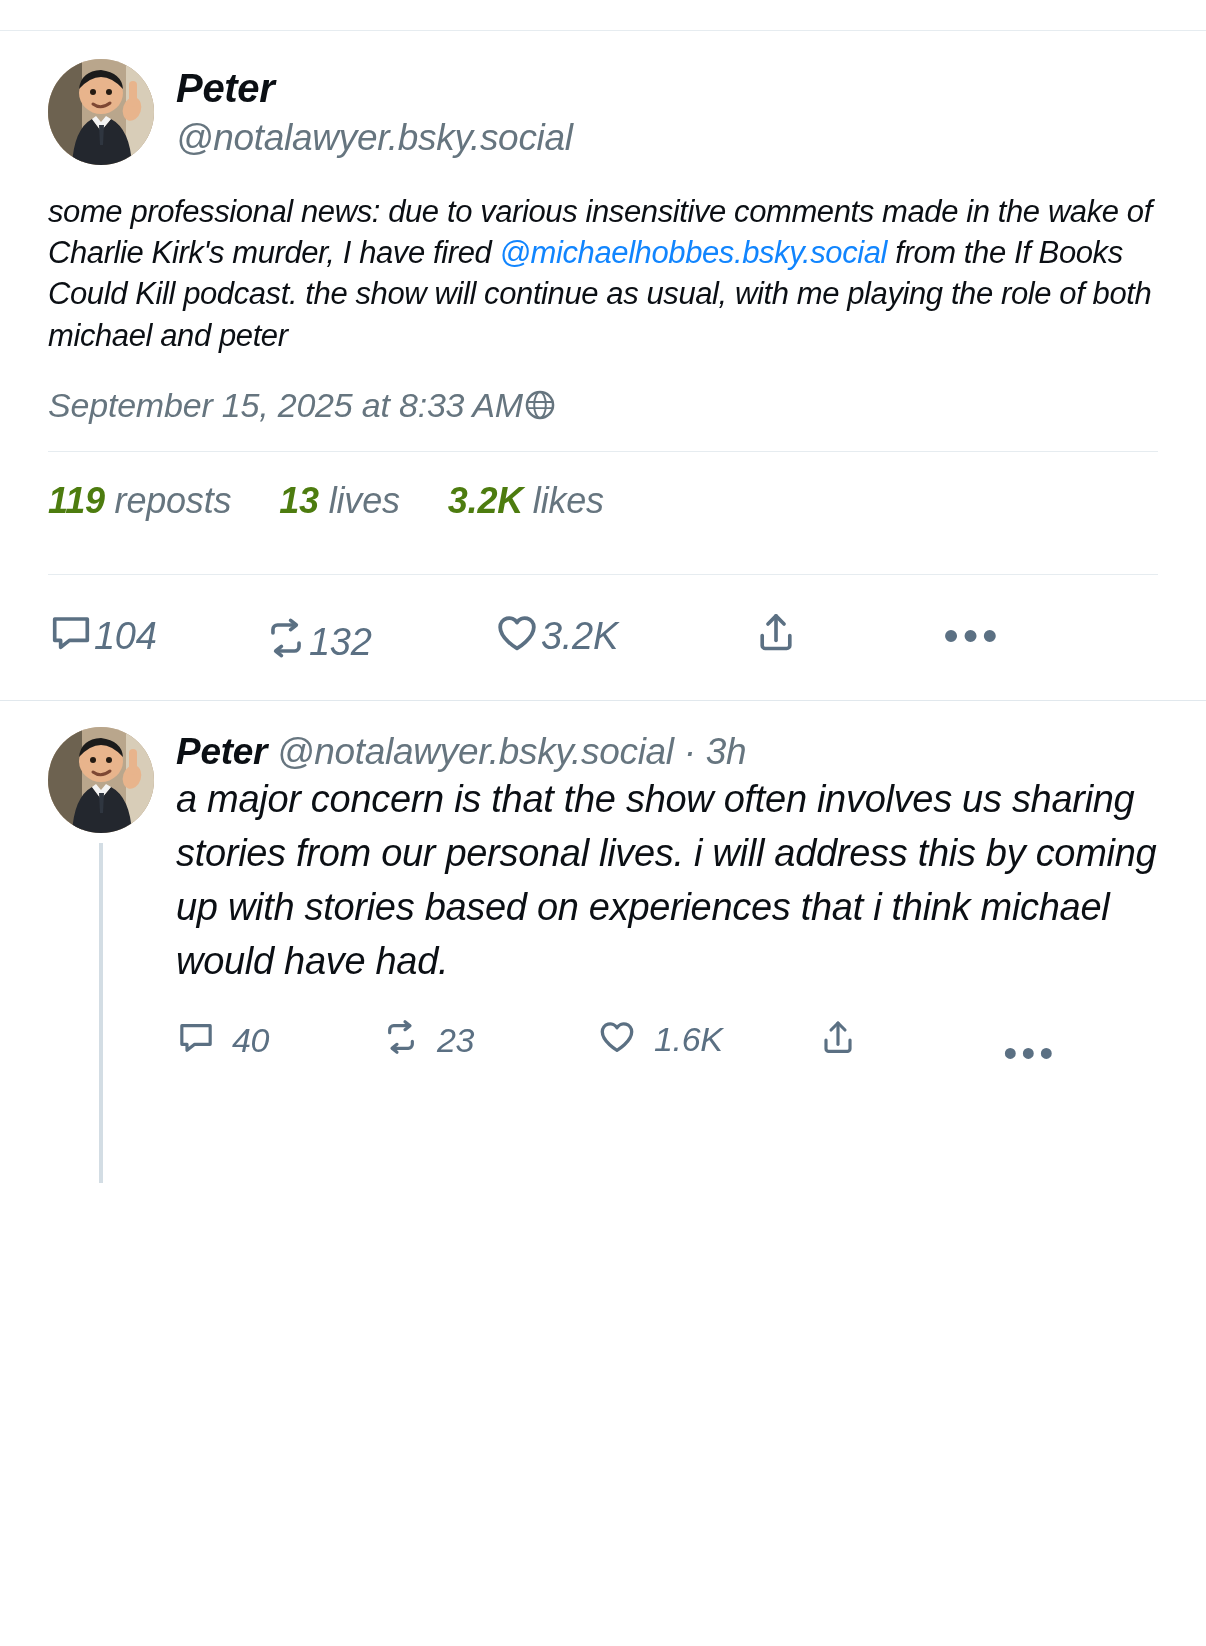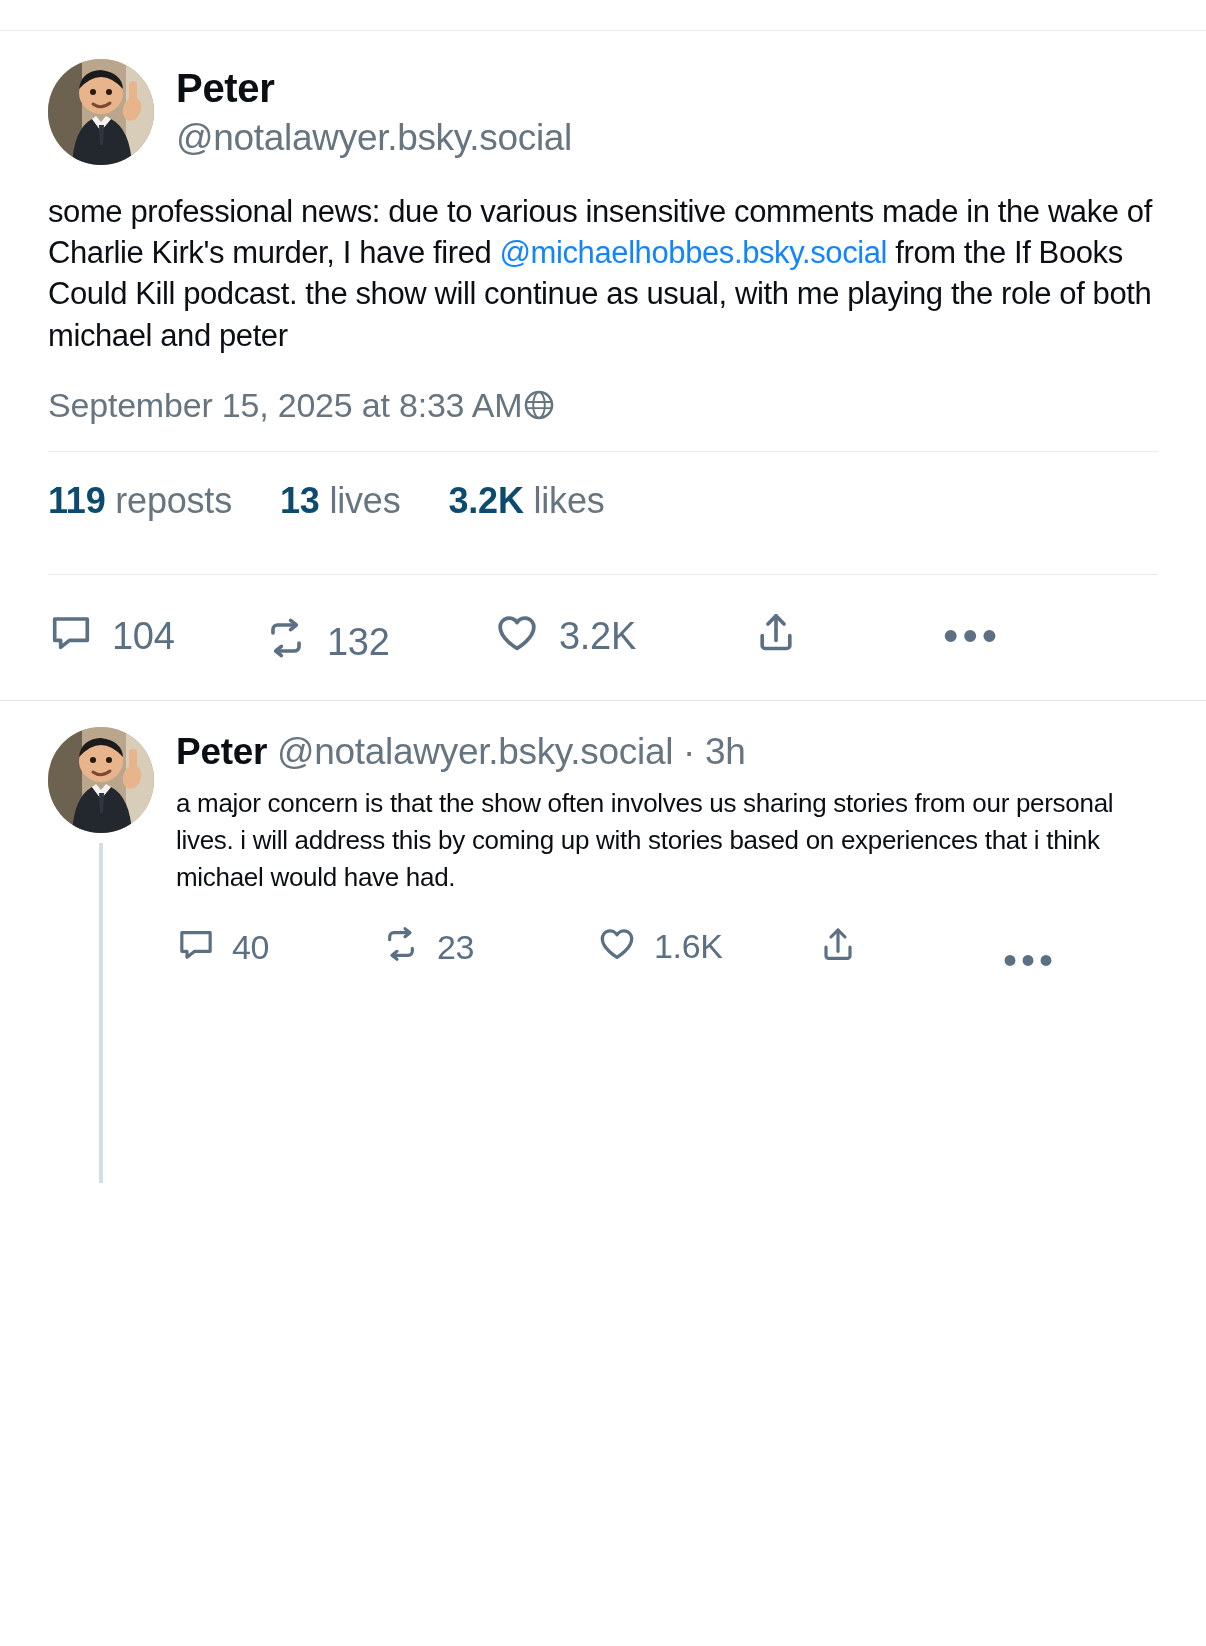--- a/index.html
+++ b/index.html
@@ -10,20 +10,21 @@
     font-family: "Liberation Sans", sans-serif;
     color: #0f1419;
   }
   .page {
     width: 1206px;
     min-height: 1646px;
     margin: 0 auto;
     background: #ffffff;
     position: relative;
     overflow: hidden;
+    font-style: italic;
   }
   .top-rule {
     height: 1px;
     background: #e6ecf0;
     margin: 30px 0 0 0;
   }
 
   
   .post {
     padding: 28px 48px 0 48px;
@@ -101,35 +102,35 @@
   .stats-row {
     display: flex;
     align-items: center;
     gap: 48px;
     padding: 28px 0 26px 0;
     font-size: 36px;
     color: #66757f;
     letter-spacing: -0.2px;
   }
   .stats-row b {
-    color: #0c4a6e;
+    color: #4d7c0f;
     font-weight: bold;
   }
   .stat { white-space: nowrap; }
 
   .actions-row {
     display: flex;
     align-items: center;
     padding: 28px 0 30px 0;
     color: #5b7083;
   }
   .action {
     display: flex;
     align-items: center;
-    gap: 18px;
+    gap: 0;
     font-size: 38px;
     color: #5b7083;
     letter-spacing: -0.3px;
   }
   .action .ico { display: block; }
   .a1 { width: 215px; }
   .a2 { width: 230px; margin-top: 12px; }
   .a3 { width: 260px; }
   .a4 { width: 190px; }
   .dots {
@@ -180,22 +181,21 @@
   .reply-head {
     font-size: 37px;
     color: #66757f;
     letter-spacing: -0.3px;
   }
   .reply-head .rn {
     color: #0b0f14;
     font-weight: bold;
   }
   .reply-text {
-    margin-top: 12px;
-    font-size: 26px;
+    font-size: 38px;
     line-height: 1.42;
     color: #0b0f14;
     letter-spacing: -0.3px;
   }
   .reply-actions {
     display: flex;
     align-items: flex-end;
     padding: 26px 0 30px 0;
   }
   .ra1 { width: 205px; }

